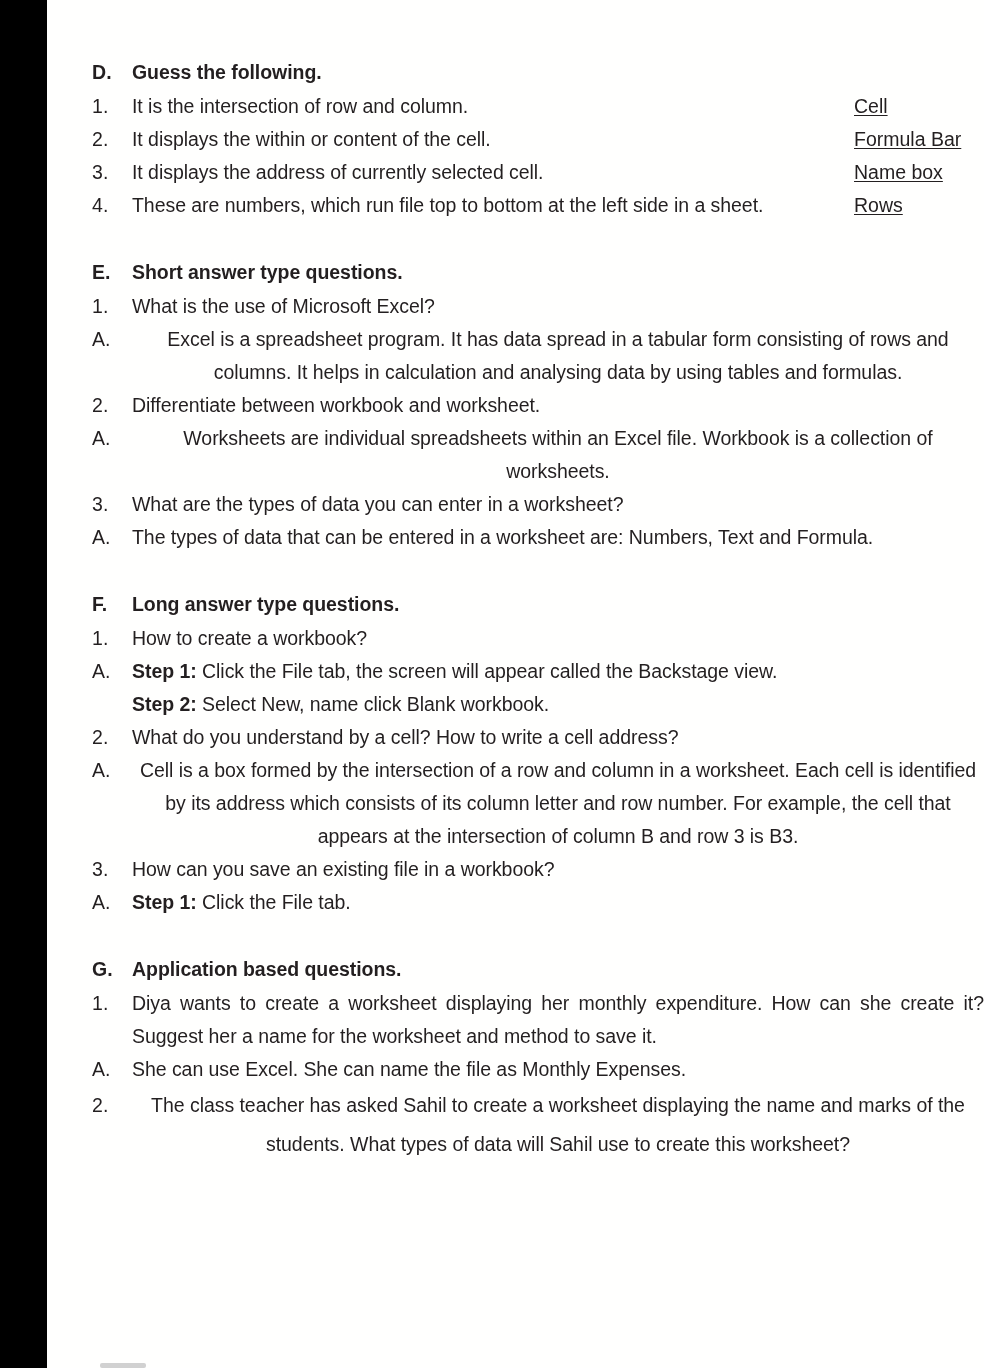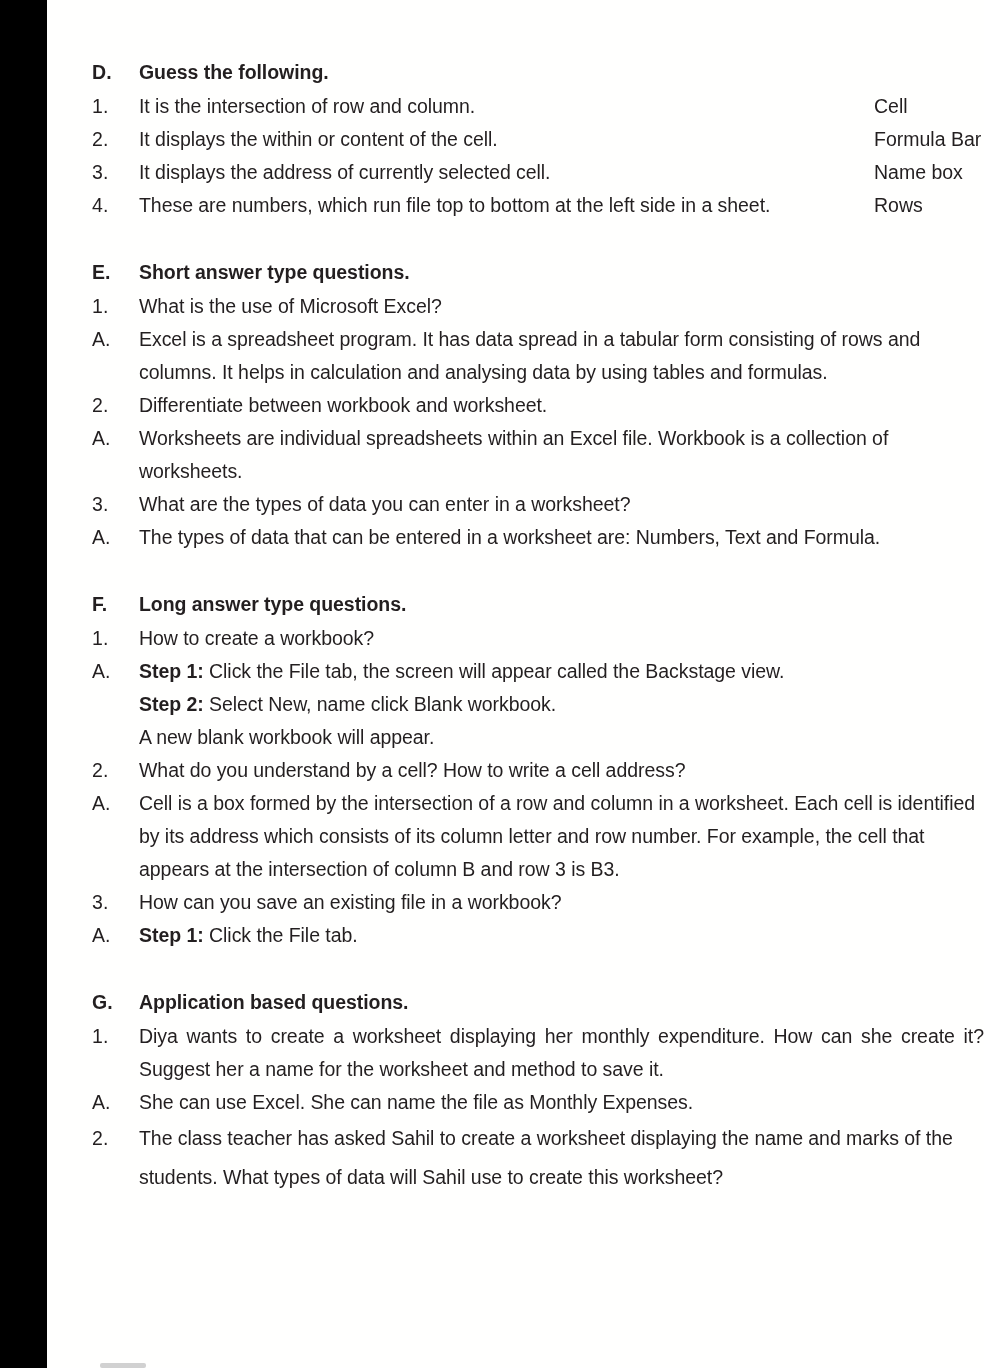--- a/index.html
+++ b/index.html
@@ -58,51 +58,51 @@
     white-space: nowrap;
   }
   .marker.bold { font-weight: bold; }
 
   .body-text {
     flex: 1 1 auto;
     font-size: 19.5px;
     line-height: 33px;
     letter-spacing: -0.05px;
     white-space: normal;
-    margin-left: 7px;
   }
   .body-text.bold { font-weight: bold; }
   .body-text.nowrap { white-space: nowrap; }
 
   .heading-row { margin-bottom: 1px; }
 
   .q-row { margin-bottom: 0px; }
 
   
   .para {
     width: 900px;
-    text-align: left;
+    text-align: center;
   }
   .para.justify { text-align: justify; text-justify: inter-word; }
 
   
   .cont-row { display: flex; align-items: flex-start; width: 892px; }
   .cont-row .marker { visibility: hidden; }
 
   .sec-gap { height: 34px; }
 
   
   .d-row { position: relative; }
   .d-answer {
     position: absolute;
-    left: 782px;
+    left: 762px;
     top: 0;
     font-size: 19.5px;
     line-height: 33px;
     white-space: nowrap;
+    text-decoration: underline;
     text-underline-offset: 2px;
   }
 
   b, .b { font-weight: bold; }
 
   
   #bottom-smudge {
     position: absolute;
     left: 100px;
     bottom: 0px;
@@ -213,24 +213,20 @@
       <div class="row q-row">
         <div class="marker">A.</div>
         <div class="body-text nowrap"><span class="b">Step 1:</span><span> Click the File tab, the screen will appear called the Backstage view.</span></div>
       </div>
 
       <div class="cont-row q-row">
         <div class="marker">A.</div>
         <div class="body-text nowrap"><span class="b">Step 2:</span><span> Select New, name click Blank workbook.</span></div>
       </div>
 
-      <div class="cont-row q-row">
-        <div class="marker">A.</div>
-        <div class="body-text nowrap">A new blank workbook will appear.</div>
-      </div>
 
       <div class="row q-row">
         <div class="marker">2.</div>
         <div class="body-text nowrap">What do you understand by a cell? How to write a cell address?</div>
       </div>
 
       <div class="row q-row">
         <div class="marker">A.</div>
         <div class="body-text para">Cell is a box formed by the intersection of a row and column in a worksheet. Each cell is identified by its address which consists of its column letter and row number. For example, the cell that appears at the intersection of column B and row 3 is B3.</div>
       </div>

